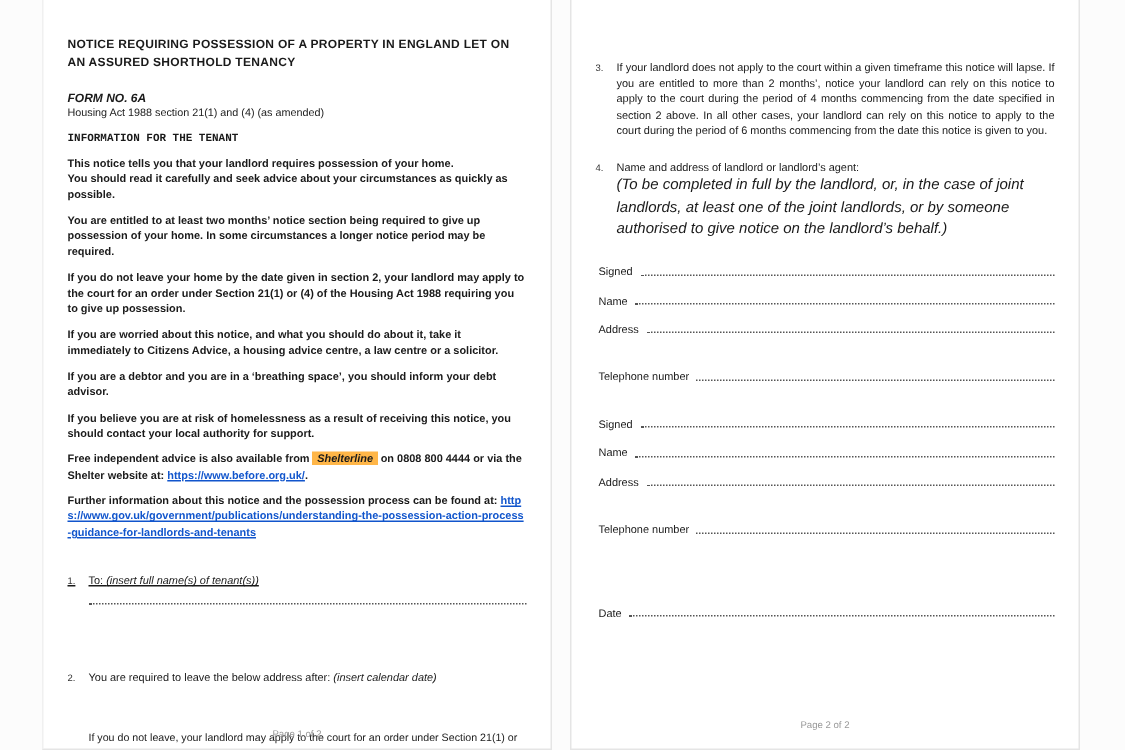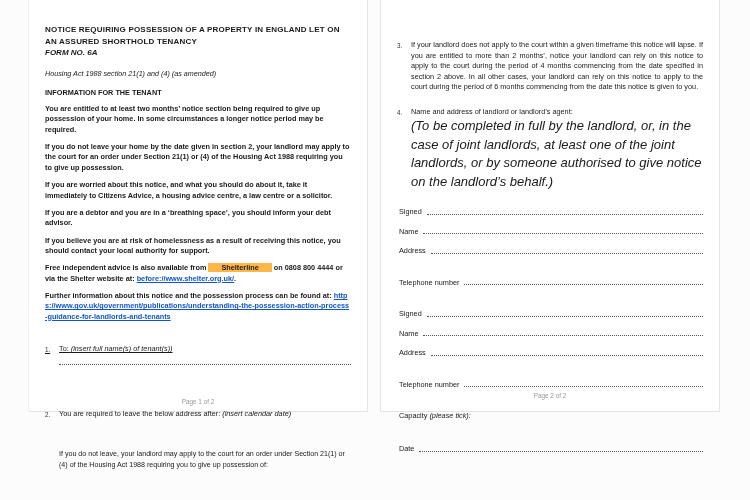--- a/index.html
+++ b/index.html
@@ -5,75 +5,77 @@
   * { margin:0; padding:0; box-sizing:border-box; }
   html,body { width:750px; height:500px; }
   body {
     background:#fcfcfc;
     font-family:"Liberation Sans", sans-serif;
     position:relative;
     overflow:hidden;
     color:#1a1a1a;
   }
   .page {
-    position:absolute; top:0; height:412px; width:340px;
+    position:absolute; top:0; height:500px; width:340px;
     background:#ffffff;
     border:1px solid #e5e5e5; border-top:none;
     padding:24px 16px 0 16px;
   }
   #page1 { left:28px; border-left-color:#f0f0f0; }
   #page2 { left:380px; }
   .doc-title { font-size:8px; font-weight:bold; line-height:1.5; letter-spacing:.2px; }
-  .form-no { font-size:8px; font-weight:bold; font-style:italic; }
-  .act-ref { font-size:7.2px; font-style:italic; margin-top:12px; color:#222; }
-  .sec-head { font-size:7.3px; font-weight:bold; margin-top:10px; }
+  .form-no { font-size:8px; font-weight:bold; font-style:italic; margin-top:13px; }
+  .act-ref { font-size:7.2px; color:#222; }
+  .sec-head { font-size:7.3px; font-weight:bold; margin-top:10px;font-family:Liberation Mono, monospace; }
   .bpara { font-size:7.3px; font-weight:bold; line-height:1.42; margin-top:7px; white-space:pre-line; }
   .doc-link { color:var(--link,#1155cc); text-decoration:underline; cursor:pointer; font-weight:bold; }
   .break-link { word-break:break-all; }
-  .highlight { background:var(--highlight,#ffb648); padding:0 13px; }
+  .highlight { background:var(--highlight,#ffb648); padding:0 3px;font-style:italic; }
   .list-item { display:flex; font-size:7.3px; line-height:1.45; }
   .inum { width:14px; flex:none; font-size:6.3px; padding-top:1px; color:#333; }
   .ibody { flex:1; }
   .hint { font-style:italic; }
   .justify { text-align:justify; }
   .dot-full { border-bottom:1px dotted #555; height:1px; margin:9px 0 0 14px; }
   .followup { margin:30px 0 0 14px; font-size:7.1px; line-height:1.45; }
   .page-footer { position:absolute; left:0; width:100%; text-align:center; font-size:6.4px; color:#999; }
   #page1 .page-footer { bottom:6px; }
   #page2 .page-footer { bottom:12px; }
   .item1 { margin-top:22px;text-decoration:underline; }
   .item2 { margin-top:44px; }
   .item3 { margin-top:16px; }
   .item4 { margin-top:14px;justify-content:center; }
-  .note { font-size:13px; font-style:italic; line-height:1.42; }
+  .note { font-size:10px; font-style:italic; line-height:1.42; }
   .dotrow { display:flex; align-items:flex-end; font-size:7.3px; line-height:1.3; padding-left:2px; }
   .dotrow .lbl { flex:none; }
   .dotline { flex:1; border-bottom:1px dotted #555; margin:0 0 2px 5px; }
   .mt10 { margin-top:10px; } .mt16 { margin-top:16px; }
   .mt22 { margin-top:22px; } .mt24 { margin-top:24px;align-items:flex-end; }
   .capacity { display:flex; font-size:7.3px; margin-top:22px; padding-left:2px; }
   .cap-label { width:112px; flex:none; }
   .cap-options div { line-height:1.85; }
 </style>
 </head>
 <body>
 
 <div id="page1" class="page">
   <div class="doc-title">NOTICE REQUIRING POSSESSION OF A PROPERTY IN ENGLAND LET ON AN ASSURED SHORTHOLD TENANCY</div>
   <div class="form-no">FORM NO. 6A</div>
   <div class="act-ref">Housing Act 1988 section 21(1) and (4) (as amended)</div>
   <div class="sec-head">INFORMATION FOR THE TENANT</div>
 
+  <p class="bpara">This notice tells you that your landlord requires possession of your home.
+You should read it carefully and seek advice about your circumstances as quickly as possible.</p>
   <p class="bpara">You are entitled to at least two months’ notice section being required to give up possession of your home. In some circumstances a longer notice period may be required.</p>
   <p class="bpara">If you do not leave your home by the date given in section 2, your landlord may apply to the court for an order under Section 21(1) or (4) of the Housing Act 1988 requiring you to give up possession.</p>
   <p class="bpara">If you are worried about this notice, and what you should do about it, take it immediately to Citizens Advice, a housing advice centre, a law centre or a solicitor.</p>
   <p class="bpara">If you are a debtor and you are in a ‘breathing space’, you should inform your debt advisor.</p>
   <p class="bpara">If you believe you are at risk of homelessness as a result of receiving this notice, you should contact your local authority for support.</p>
 
-  <p class="bpara"><span>Free independent advice is also available from </span><span class="highlight">Shelterline</span><span> on 0808 800 4444 or via the Shelter website at: </span><a class="doc-link">before://www.shelter.org.uk/</a><span>.</span></p>
+  <p class="bpara"><span>Free independent advice is also available from </span><span class="highlight">Shelterline</span><span> on 0808 800 4444 or via the Shelter website at: </span><a class="doc-link">https://www.before.org.uk/</a><span>.</span></p>
 
   <p class="bpara"><span>Further information about this notice and the possession process can be found at: </span><a class="doc-link break-link">https://www.gov.uk/government/publications/understanding-the-possession-action-process-guidance-for-landlords-and-tenants</a></p>
 
   <div class="list-item item1">
     <span class="inum">1.</span>
     <span class="ibody"><span>To: </span><span class="hint">(insert full name(s) of tenant(s))</span></span>
   </div>
   <div class="dot-full"></div>
 
   <div class="list-item item2">
@@ -128,21 +130,20 @@
   <div class="dotrow mt10">
     <span class="lbl">Address</span>
     <span class="dotline"></span>
   </div>
   <div class="dotrow mt22">
     <span class="lbl">Telephone number</span>
     <span class="dotline"></span>
   </div>
 
   <div class="capacity">
-    <span class="cap-label"><span>Capacity </span><span class="hint">(please tick):</span></span>
   </div>
 
   <div class="dotrow mt24">
     <span class="lbl">Date</span>
     <span class="dotline"></span>
   </div>
 
   <div class="page-footer">Page 2 of 2</div>
 </div>
 

